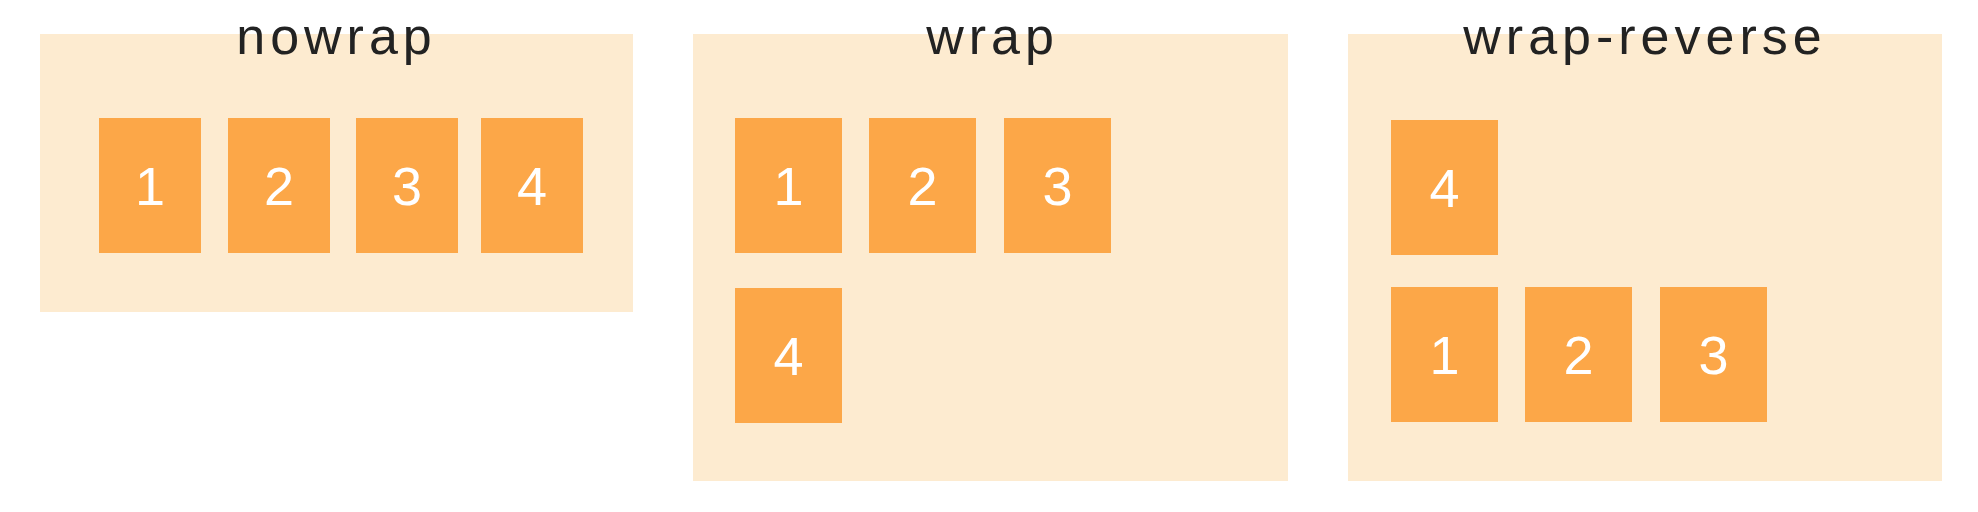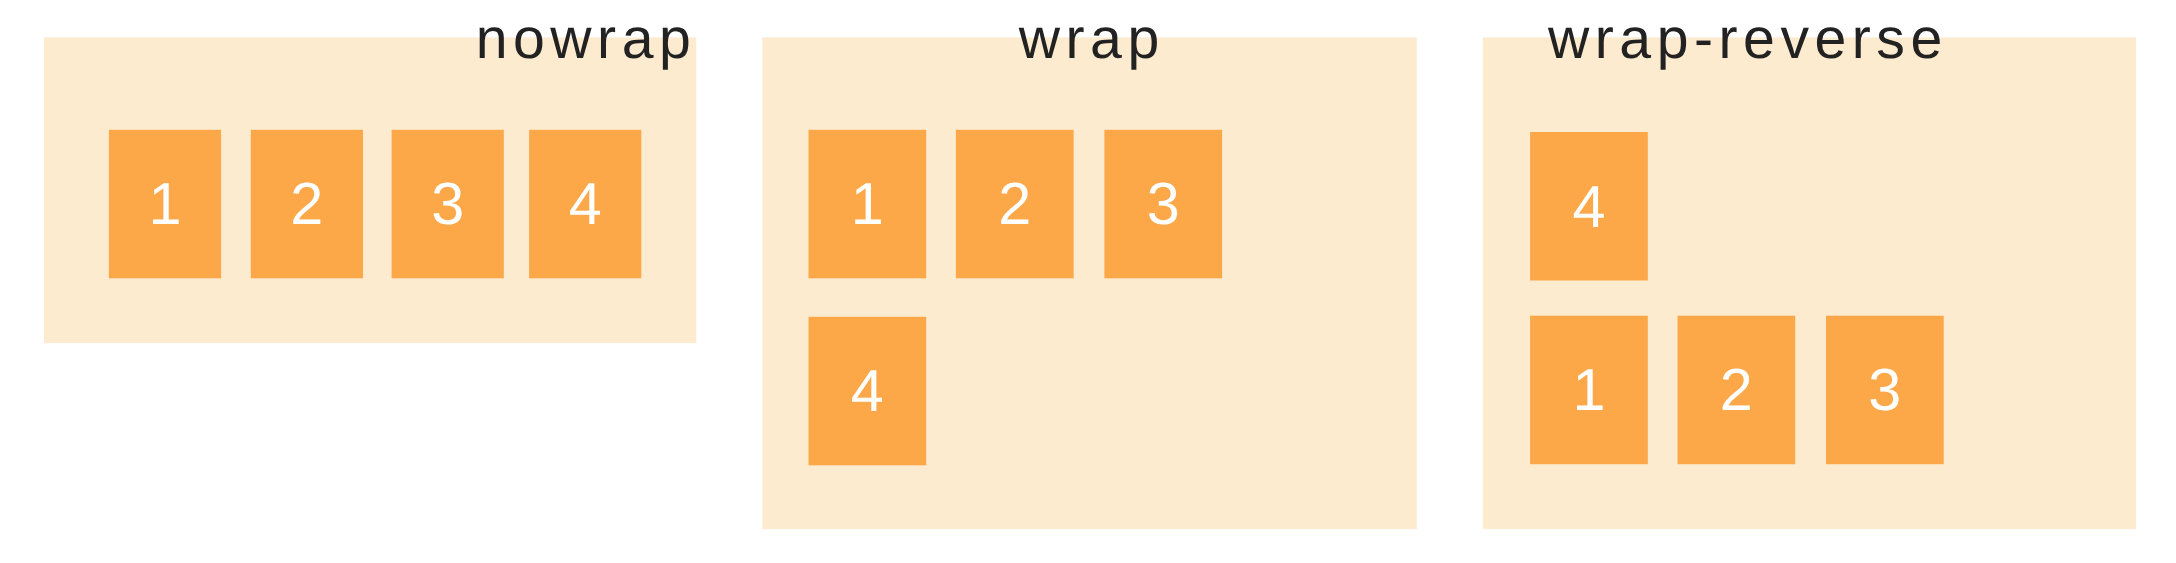--- a/index.html
+++ b/index.html
@@ -5,31 +5,31 @@
   html,body{margin:0;padding:0;background:#ffffff;}
   body{width:1978px;height:512px;position:relative;overflow:hidden;font-family:"Liberation Sans",sans-serif;}
   .panel{position:absolute;background:#fdebd0;}
   .title{position:absolute;top:4px;font-size:52px;color:#222222;letter-spacing:5px;text-align:center;line-height:64px;white-space:nowrap;}
   .box{position:absolute;background:#fca748;color:#ffffff;font-size:54px;display:flex;align-items:center;justify-content:center;}
 </style>
 </head>
 <body>
 
 <div class="panel" style="left:40px;top:34px;width:593px;height:278px;"></div>
-<div class="title" style="left:40px;width:593px;text-align:right;">nowrap</div>
+<div class="title" style="left:40px;width:593px;">nowrap</div>
 <div class="box" style="left:99px;top:118px;width:102px;height:135px;">1</div>
 <div class="box" style="left:228px;top:118px;width:102px;height:135px;">2</div>
 <div class="box" style="left:356px;top:118px;width:102px;height:135px;">3</div>
 <div class="box" style="left:481px;top:118px;width:102px;height:135px;">4</div>
 
 <div class="panel" style="left:693px;top:34px;width:595px;height:447px;"></div>
 <div class="title" style="left:695px;width:595px;">wrap</div>
 <div class="box" style="left:735px;top:118px;width:107px;height:135px;">1</div>
 <div class="box" style="left:869px;top:118px;width:107px;height:135px;">2</div>
 <div class="box" style="left:1004px;top:118px;width:107px;height:135px;">3</div>
 <div class="box" style="left:735px;top:288px;width:107px;height:135px;">4</div>
 
 <div class="panel" style="left:1348px;top:34px;width:594px;height:447px;"></div>
-<div class="title" style="left:1292px;width:594px;">wrap-reverse</div>
+<div class="title" style="left:1348px;width:594px;">wrap-reverse</div>
 <div class="box" style="left:1391px;top:120px;width:107px;height:135px;">4</div>
 <div class="box" style="left:1391px;top:287px;width:107px;height:135px;">1</div>
 <div class="box" style="left:1525px;top:287px;width:107px;height:135px;">2</div>
 <div class="box" style="left:1660px;top:287px;width:107px;height:135px;">3</div>
 
 </body></html>

